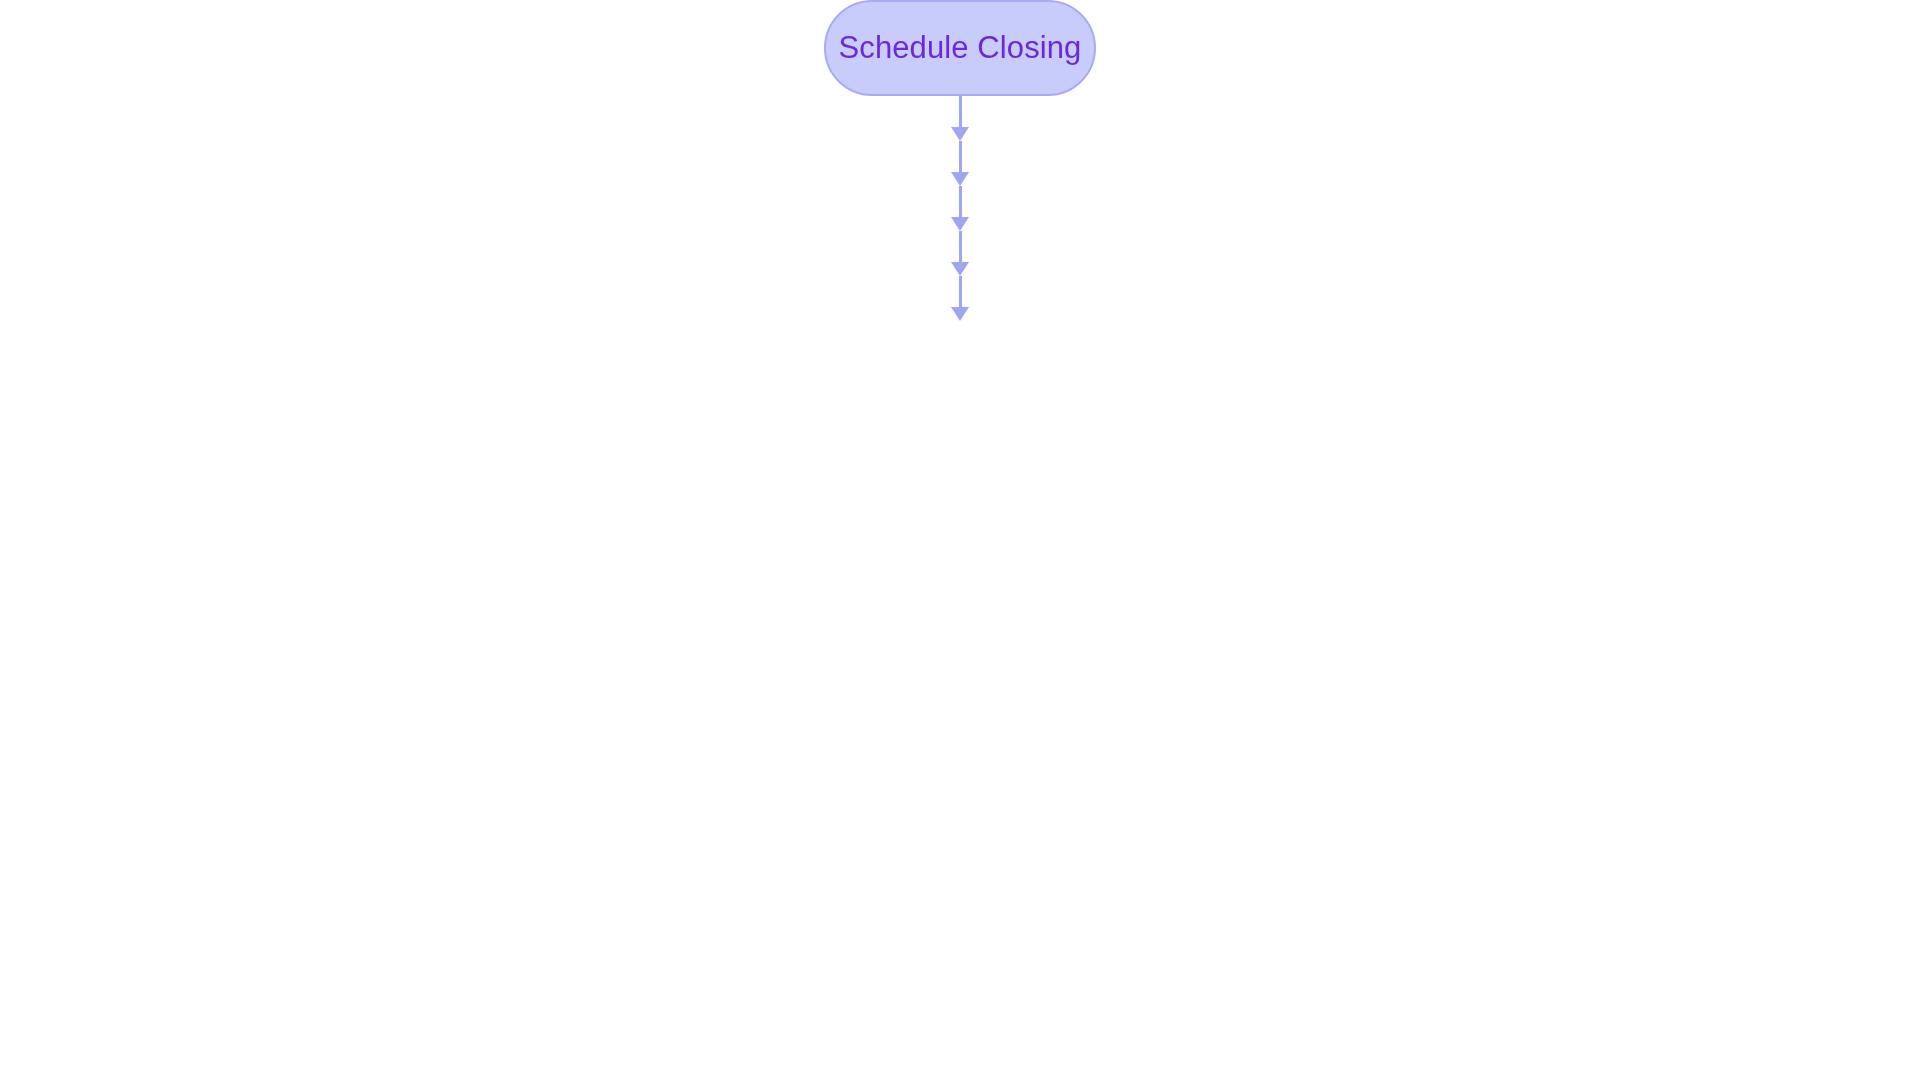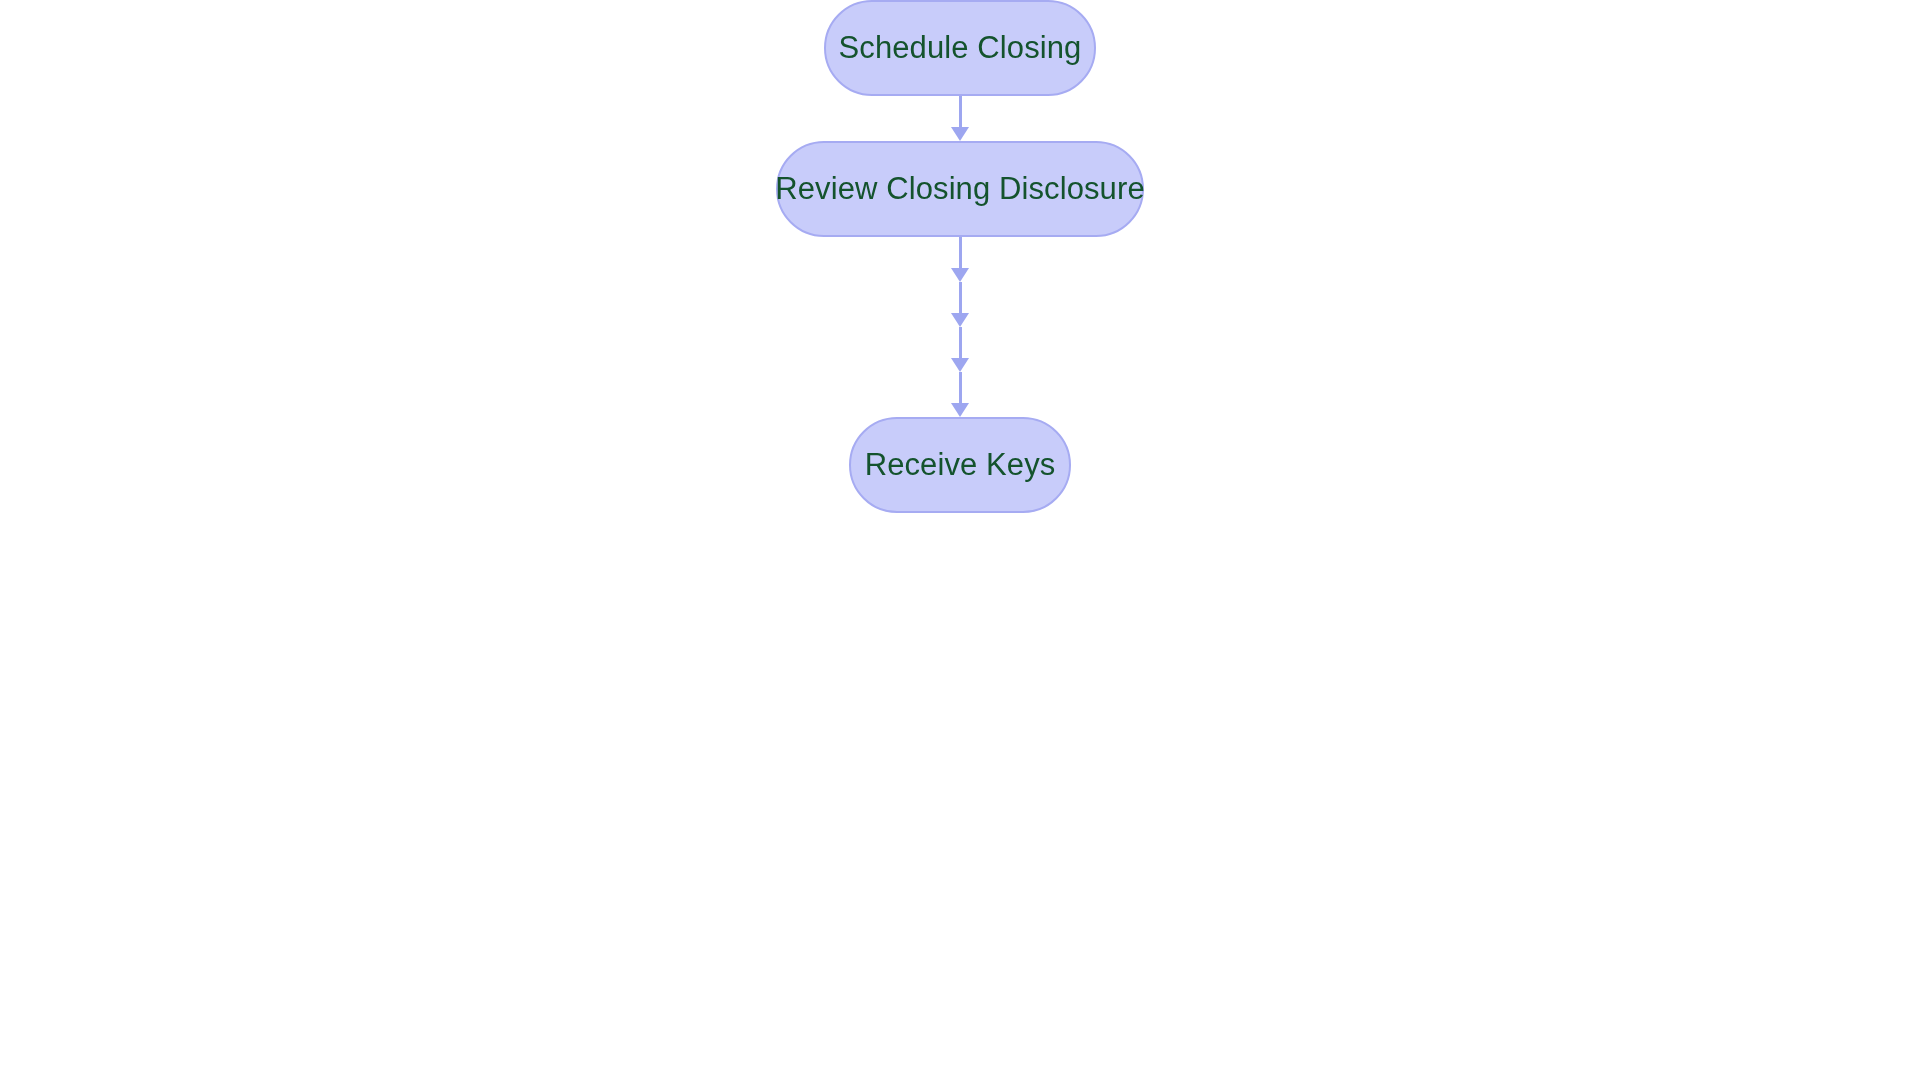--- a/index.html
+++ b/index.html
@@ -30,21 +30,21 @@
     flex-direction: column;
     align-items: center;
     justify-content: flex-start;
   }
   .flow-node {
     box-sizing: border-box;
     height: 96px;
     border-radius: 48px;
     background: #c8ccfa;
     border: 2px solid #a6abf2;
-    color: #14532d;
+    color: #6d28d9;
     display: flex;
     align-items: center;
     justify-content: center;
     font-family: "Liberation Sans", sans-serif;
     font-size: 31px;
     font-weight: 400;
     letter-spacing: 0.1px;
     white-space: nowrap;
     padding: 0 34px;
     user-select: none;
@@ -88,23 +88,20 @@
 
     <div class="flow-node w-schedule-closing">
       <span>Schedule Closing</span>
     </div>
 
     <div class="flow-connector">
       <div class="conn-line"></div>
       <div class="conn-head"></div>
     </div>
 
-    <div class="flow-node w-review-disclosure">
-      <span>Review Closing Disclosure</span>
-    </div>
 
     <div class="flow-connector">
       <div class="conn-line"></div>
       <div class="conn-head"></div>
     </div>
 
 
     <div class="flow-connector">
       <div class="conn-line"></div>
       <div class="conn-head"></div>
@@ -115,18 +112,15 @@
       <div class="conn-line"></div>
       <div class="conn-head"></div>
     </div>
 
 
     <div class="flow-connector">
       <div class="conn-line"></div>
       <div class="conn-head"></div>
     </div>
 
-    <div class="flow-node w-receive-keys">
-      <span>Receive Keys</span>
-    </div>
 
   </div>
 </div>
 
 </body></html>

